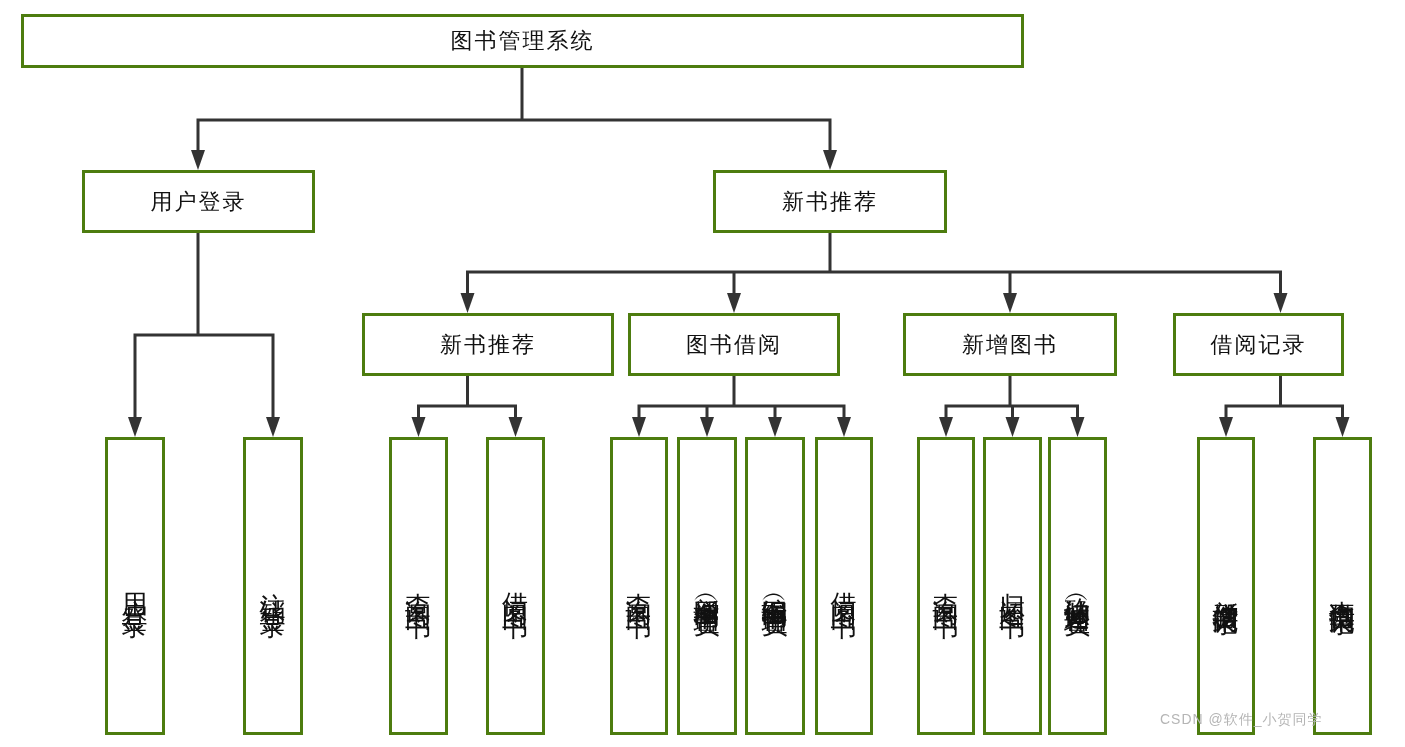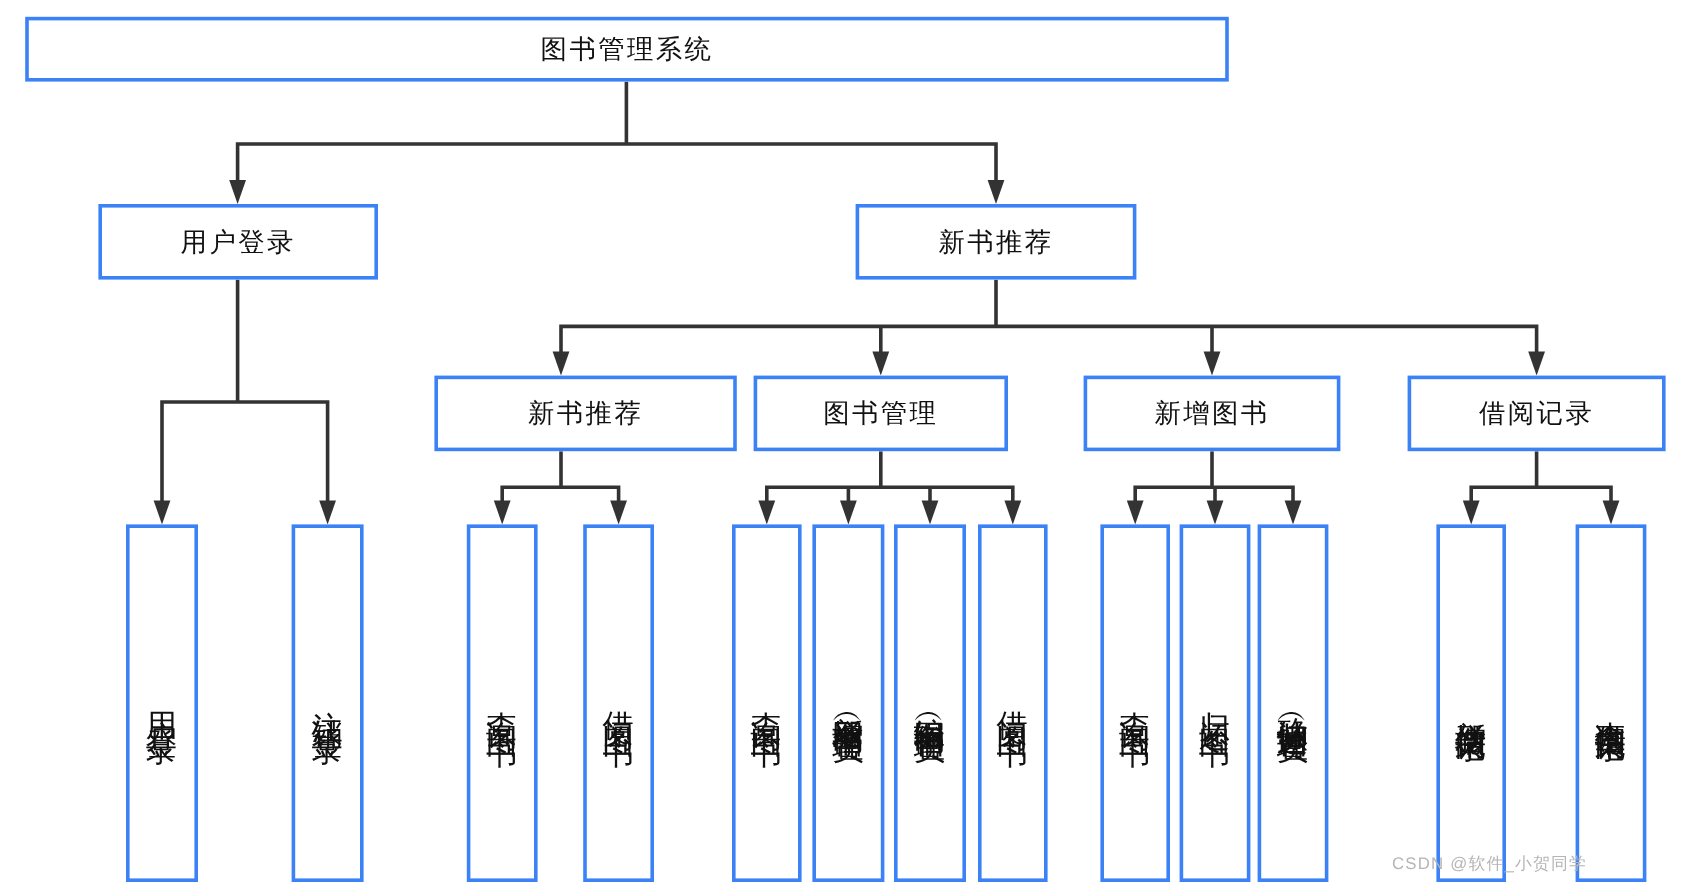--- a/index.html
+++ b/index.html
@@ -3,21 +3,21 @@
 <meta charset="utf-8">
 <style>
   html,body{margin:0;padding:0;background:#ffffff;}
   .stage{
     position:relative;width:1405px;height:747px;background:#ffffff;overflow:hidden;
     font-family:"Liberation Sans","DejaVu Sans",sans-serif;
   }
   .connectors{position:absolute;left:0;top:0;pointer-events:none;}
   .node{
     position:absolute;box-sizing:border-box;background:#ffffff;
-    border:3px solid #3b82f6;color:#111111;
+    border:3px solid #4d7c0f;color:#111111;
     display:flex;align-items:center;justify-content:center;
     text-align:center;
   }
   .h{font-size:22px;letter-spacing:2px;white-space:nowrap;}
   .v{
     writing-mode:vertical-rl;text-orientation:mixed;
     font-size:26px;letter-spacing:7px;line-height:1;
   }
   .v.tight{letter-spacing:2px;}
   .watermark{
@@ -62,23 +62,23 @@
       <polygon points="1335.5,417 1349.5,417 1342.5,437"></polygon>
     </g>
   </svg>
 
   <div class="node h" style="left:21px;top:14px;width:1003px;height:54px">图书管理系统</div>
 
   <div class="node h" style="left:82px;top:170px;width:233px;height:63px">用户登录</div>
   <div class="node h" style="left:713px;top:170px;width:234px;height:63px">新书推荐</div>
 
   <div class="node h" style="left:362px;top:313px;width:252px;height:63px">新书推荐</div>
-  <div class="node h" style="left:628px;top:313px;width:212px;height:63px">图书管理</div>
+  <div class="node h" style="left:628px;top:313px;width:212px;height:63px">图书借阅</div>
   <div class="node h" style="left:903px;top:313px;width:214px;height:63px">新增图书</div>
-  <div class="node h" style="left:1173px;top:313px;width:215px;height:63px">借阅记录</div>
+  <div class="node h" style="left:1173px;top:313px;width:171px;height:63px">借阅记录</div>
 
   <div class="node v" style="left:105px;top:437px;width:60px;height:298px">用户登录</div>
   <div class="node v" style="left:243px;top:437px;width:60px;height:298px">注销登录</div>
 
   <div class="node v" style="left:389px;top:437px;width:59px;height:298px">查询图书</div>
   <div class="node v" style="left:486px;top:437px;width:59px;height:298px">借阅图书</div>
 
   <div class="node v" style="left:610px;top:437px;width:58px;height:298px">查询图书</div>
   <div class="node v tight" style="left:677px;top:437px;width:60px;height:298px">新增图书（管理员）</div>
   <div class="node v tight" style="left:745px;top:437px;width:60px;height:298px">编辑图书（管理员）</div>

